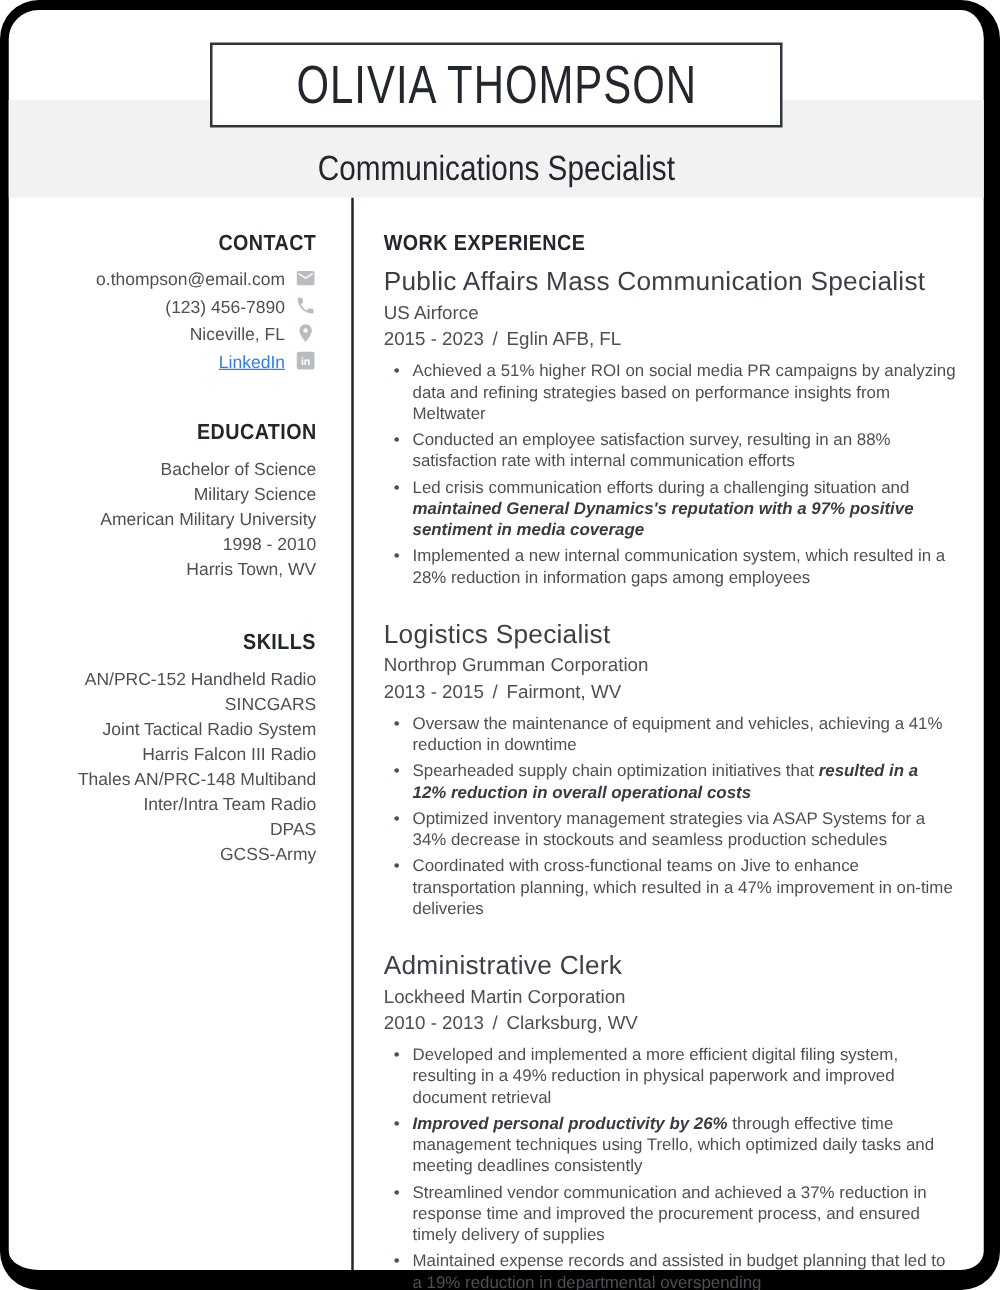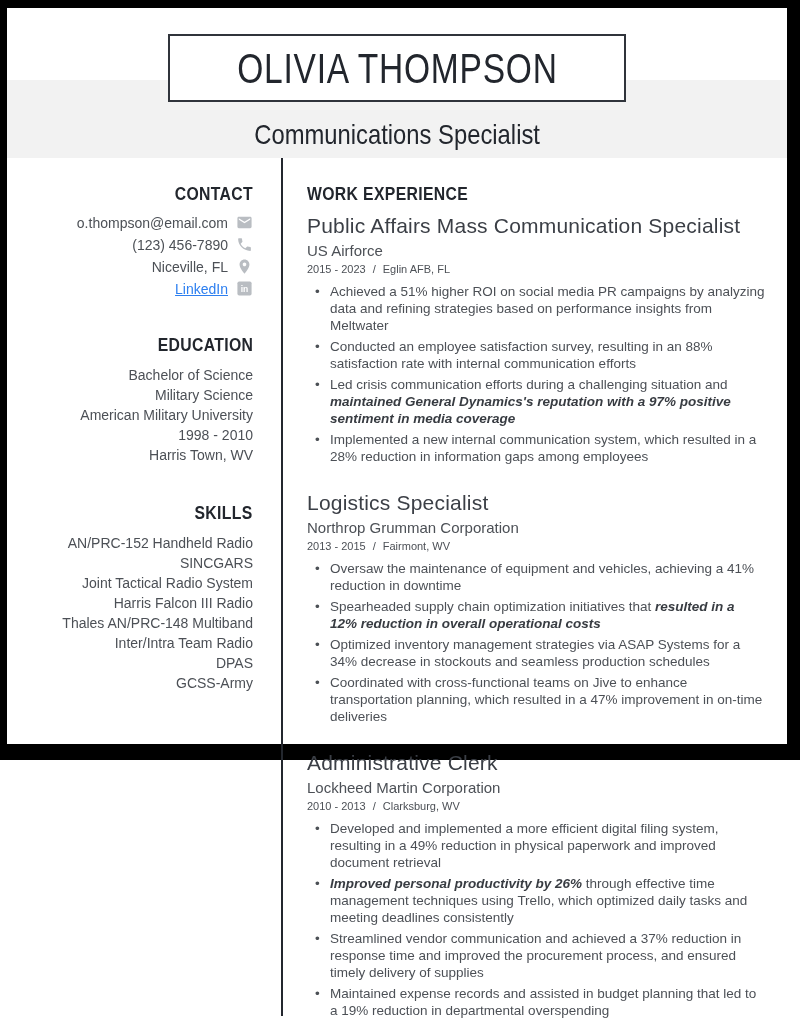--- a/index.html
+++ b/index.html
@@ -4,25 +4,26 @@
 <style>
   html, body { margin: 0; padding: 0; }
   body {
     width: 800px; height: 1032px; overflow: hidden;
     background: #fff;
     font-family: "Liberation Sans", "DejaVu Sans", sans-serif;
     -webkit-font-smoothing: antialiased;
   }
   .page {
     box-sizing: border-box;
-    width: 800px; height: 760px;
+    width: 800px; height: 1032px;
     border-style: solid; border-color: var(--frame, #000);
     border-width: 8px 13px 16px 7px;
     background: #fff;
     position: relative;
+    border-radius: 31px;
   }
   
   .header { position: relative; height: 150px; }
   .band {
     position: absolute; left: 0; right: 0; top: 72px; height: 78px;
     background: var(--band, #f2f2f2);
   }
   .name-box {
     position: absolute; left: 50%; top: 26px; transform: translateX(-50%);
     width: 458px; height: 68px;
@@ -70,21 +71,21 @@
   .contact-row .icon { width: 17px; height: 17px; margin-left: 8px; flex: none; color: var(--icon, #b9bdc2); }
   .contact-row .icon svg { width: 17px; height: 17px; display: block; fill: currentColor; }
   a.link { color: var(--accent, #2d7ff0); text-decoration: underline; cursor: pointer; }
   .side-line { font-size: 14px; line-height: 20px; color: var(--body, #4c5056); text-align: right; }
 
   
   .job { margin-top: 26px; }
   .job:first-of-type { margin-top: 9px; }
   .job-title { margin: 0; font-size: 21px; font-weight: 400; color: #3b3f46; letter-spacing: .2px; }
   .job-company { margin-top: 4px; font-size: 15px; color: var(--body, #4c5056); }
-  .job-meta { margin-top: 4px; font-size: 11px; color: var(--body, #4c5056); }
+  .job-meta { margin-top: 4px; font-size: 15px; color: var(--body, #4c5056); }
   .job-meta .sep { margin: 0 7px; }
   ul.bullets { margin: 8px 0 0 0; padding: 0; list-style: none; }
   ul.bullets li {
     position: relative; padding-left: 23px; margin-bottom: 4px;
     font-size: 13.5px; line-height: 17px; color: var(--body, #4c5056);
   }
   ul.bullets li::before {
     content: "•"; position: absolute; left: 8px; top: 0;
     color: var(--body, #4c5056); font-size: 13.5px;
   }

